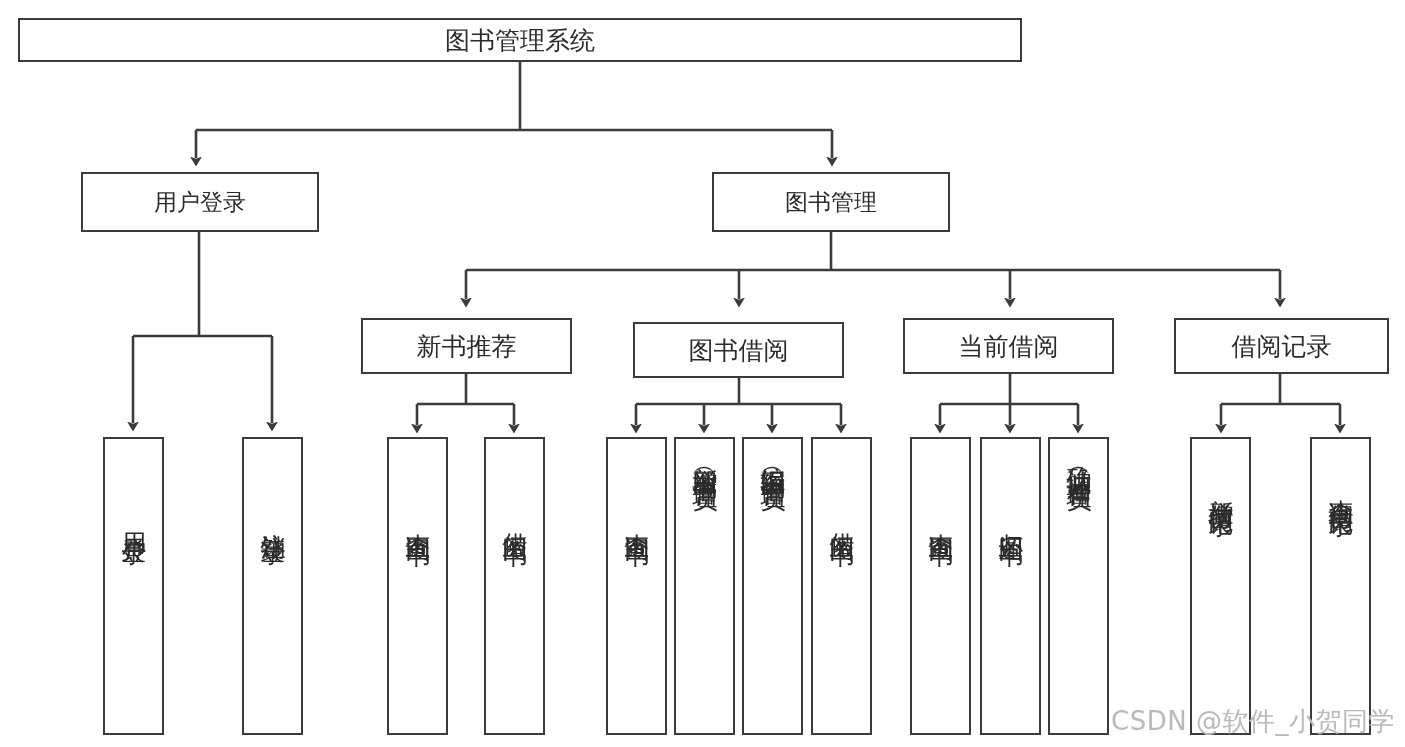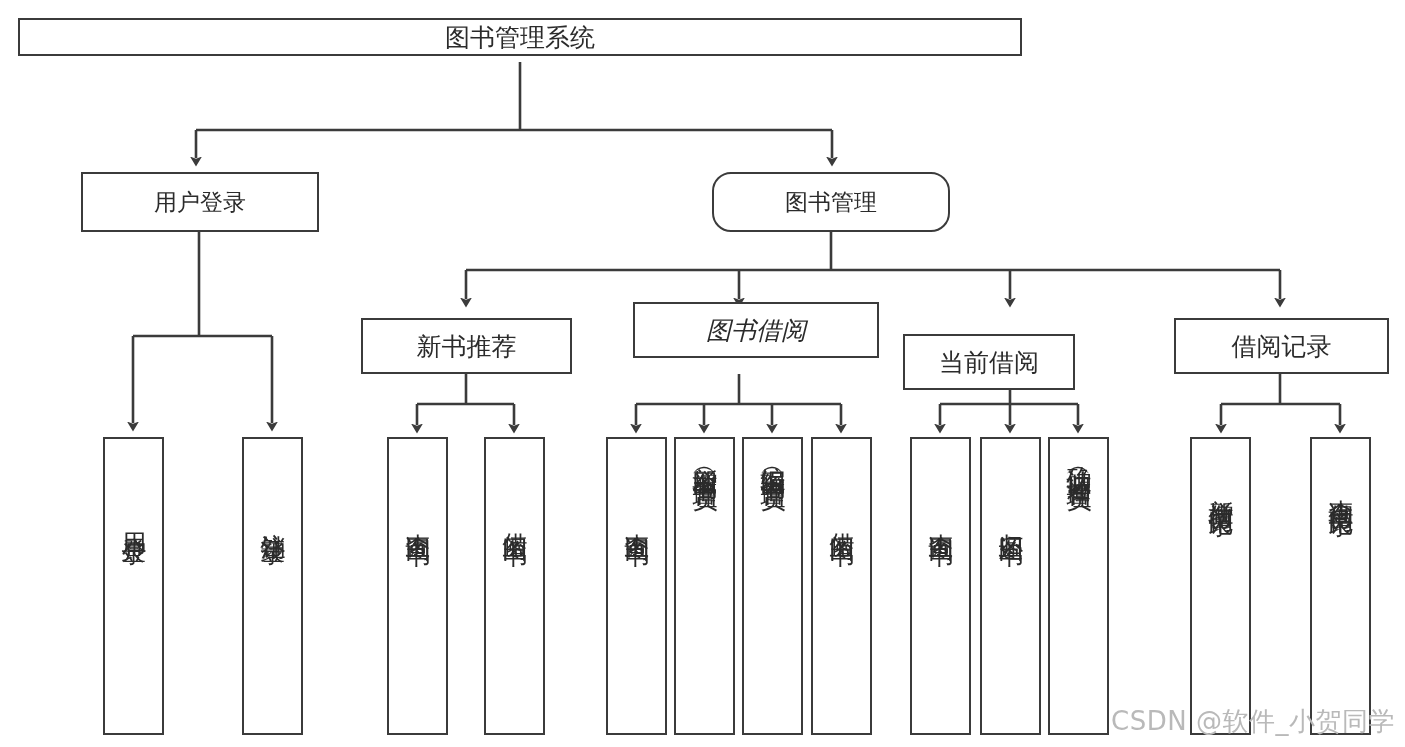--- a/index.html
+++ b/index.html
@@ -106,38 +106,38 @@
     <path d="M1010,404 L1010,425" marker-end="url(#arw)"></path>
     <path d="M1078,404 L1078,425" marker-end="url(#arw)"></path>
 
     <path d="M1280,374 L1280,404"></path>
     <path d="M1221,404 L1340,404"></path>
     <path d="M1221,404 L1221,425" marker-end="url(#arw)"></path>
     <path d="M1340,404 L1340,425" marker-end="url(#arw)"></path>
   </g>
 </svg>
 
-<div class="node n-root" style="left:18px;top:18px;width:1004px;height:38px;">
+<div class="node n-root" style="left:18px;top:18px;width:1004px;height:44px;">
   <span class="lbl">图书管理系统</span>
 </div>
 
 <div class="node n-l2" style="left:81px;top:172px;width:238px;height:60px;">
   <span class="lbl">用户登录</span>
 </div>
-<div class="node n-l2" style="left:712px;top:172px;width:238px;height:60px;border-radius:19px;">
+<div class="node n-l2" style="left:712px;top:172px;width:238px;height:60px;">
   <span class="lbl">图书管理</span>
 </div>
 
 <div class="node n-l3" style="left:361px;top:318px;width:211px;height:56px;">
   <span class="lbl">新书推荐</span>
 </div>
-<div class="node n-l3" style="left:633px;top:302px;width:246px;height:56px;font-style:italic;">
+<div class="node n-l3" style="left:633px;top:322px;width:211px;height:56px;">
   <span class="lbl">图书借阅</span>
 </div>
-<div class="node n-l3" style="left:903px;top:334px;width:172px;height:56px;">
+<div class="node n-l3" style="left:903px;top:318px;width:211px;height:56px;">
   <span class="lbl">当前借阅</span>
 </div>
 <div class="node n-l3" style="left:1174px;top:318px;width:215px;height:56px;">
   <span class="lbl">借阅记录</span>
 </div>
 
 <div class="node leaf" style="left:103px;top:437px;width:61px;height:298px;padding-top:74px;">
   <span class="lbl">用户登录</span>
 </div>
 <div class="node leaf" style="left:242px;top:437px;width:61px;height:298px;padding-top:74px;">

